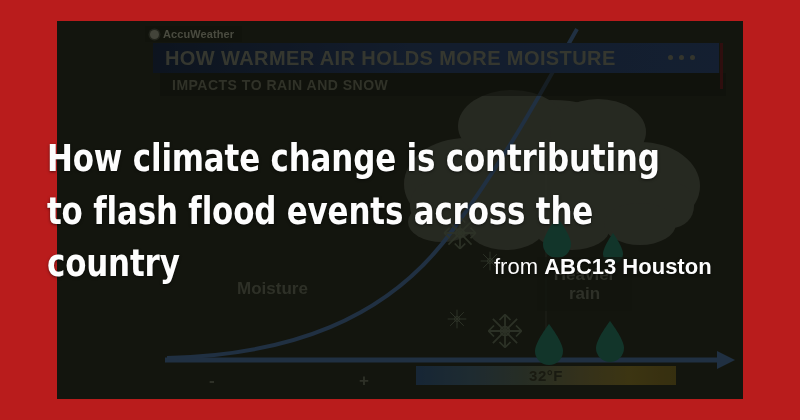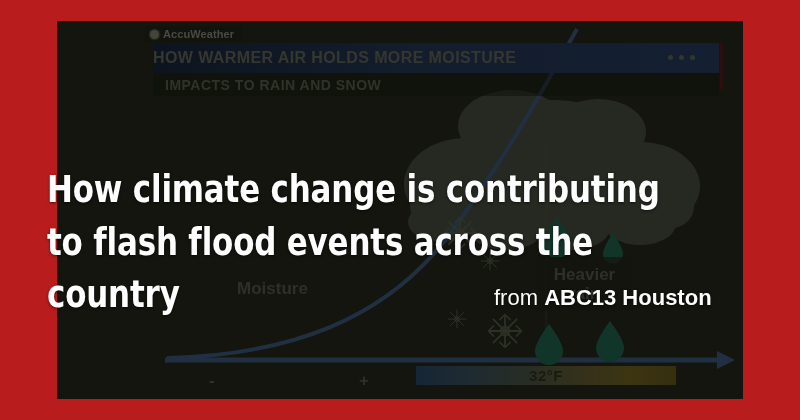--- a/index.html
+++ b/index.html
@@ -75,36 +75,36 @@
     text-shadow:0 0 1px #1e4a9e;
   }
 
   
   .banner {
     position:absolute; left:96px; top:22px; width:566px; height:30px;
     background:linear-gradient(100deg,#15223d 0%,#22355c 45%,#243b66 100%);
     display:flex; align-items:center; z-index:11;
   }
   .banner-txt {
-    font-size:16px; font-weight:bold; color:#6e7062;
-    letter-spacing:.4px; padding-left:0; white-space:nowrap;
+    font-size:20px; font-weight:bold; color:#6e7062;
+    letter-spacing:.4px; padding-left:12px; white-space:nowrap;
   }
   .banner-dots {
     position:absolute; right:24px; top:12px;
     display:flex; gap:6px;
   }
   .banner-dots i {
     width:5px; height:5px; border-radius:50%; background:#6b6b5c; display:block;
   }
   .banner-rule {
     position:absolute; left:663px; top:22px; width:3px; height:46px;
     background:#5f1519; z-index:13;
   }
   .subbanner {
-    position:absolute; left:96px; top:52px; width:566px; height:23px;
+    position:absolute; left:103px; top:52px; width:566px; height:23px;
     background:rgba(24,26,18,0.55); display:flex; align-items:center; z-index:11;
   }
   .subbanner-txt {
     font-size:14px; font-weight:bold; color:#636453;
     letter-spacing:.5px; padding-left:12px; white-space:nowrap;
   }
 
   
   .cloud { position:absolute; left:345px; top:65px; z-index:6; }
 
@@ -144,21 +144,21 @@
   .tempbar {
     position:absolute; left:359px; top:345px; width:260px; height:19px; z-index:9;
     background:linear-gradient(90deg,#2a4a70 0%,#3b5565 22%,#4e5a4a 42%,#6d6334 65%,#7d6a22 82%,#6f5d1c 100%);
     display:flex; align-items:center; justify-content:center;
   }
   .tempbar span {
     font-size:15px; font-weight:bold; color:#30301f; letter-spacing:.5px;
   }
 
   
-  .overlay { position:absolute; inset:0; z-index:60;margin-top:31px; }
+  .overlay { position:absolute; inset:0; z-index:60; }
   #headline {
     position:absolute; left:47px; top:133px; width:690px;
     font-family:"DejaVu Sans Condensed","Liberation Sans Narrow","Liberation Sans",sans-serif;
     font-size:37px; font-weight:bold; line-height:1.42;
     color:#fdfdfd; letter-spacing:-.2px;
     transform:scaleX(.93); transform-origin:left top;
     text-shadow:0 1px 3px rgba(0,0,0,.55);
   }
   #attribution {
     position:absolute; left:494px; top:254px;

